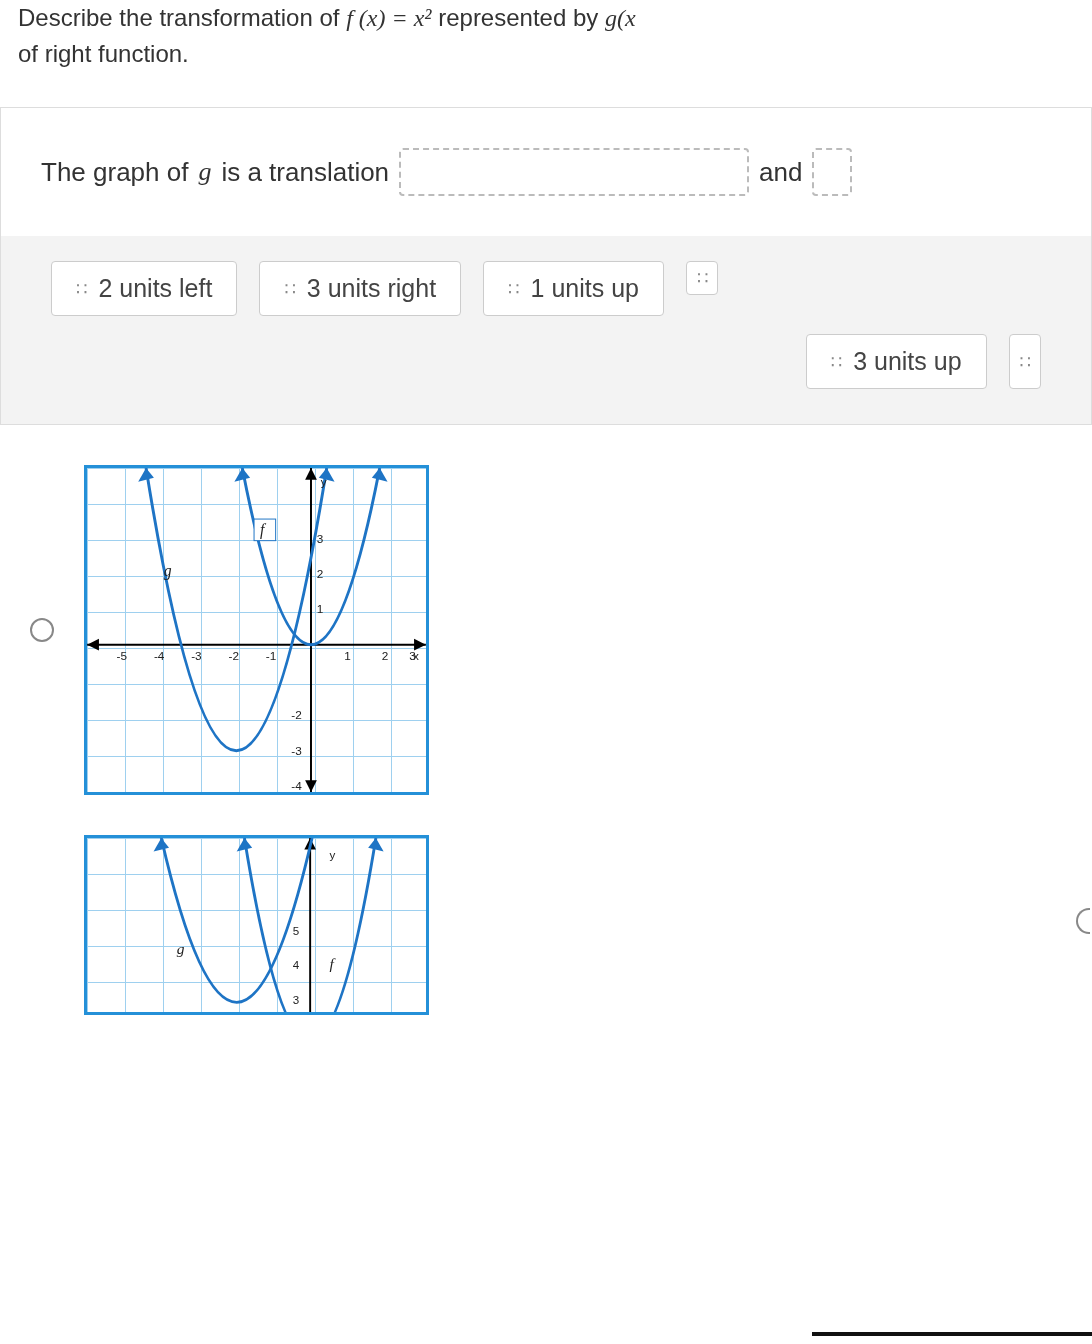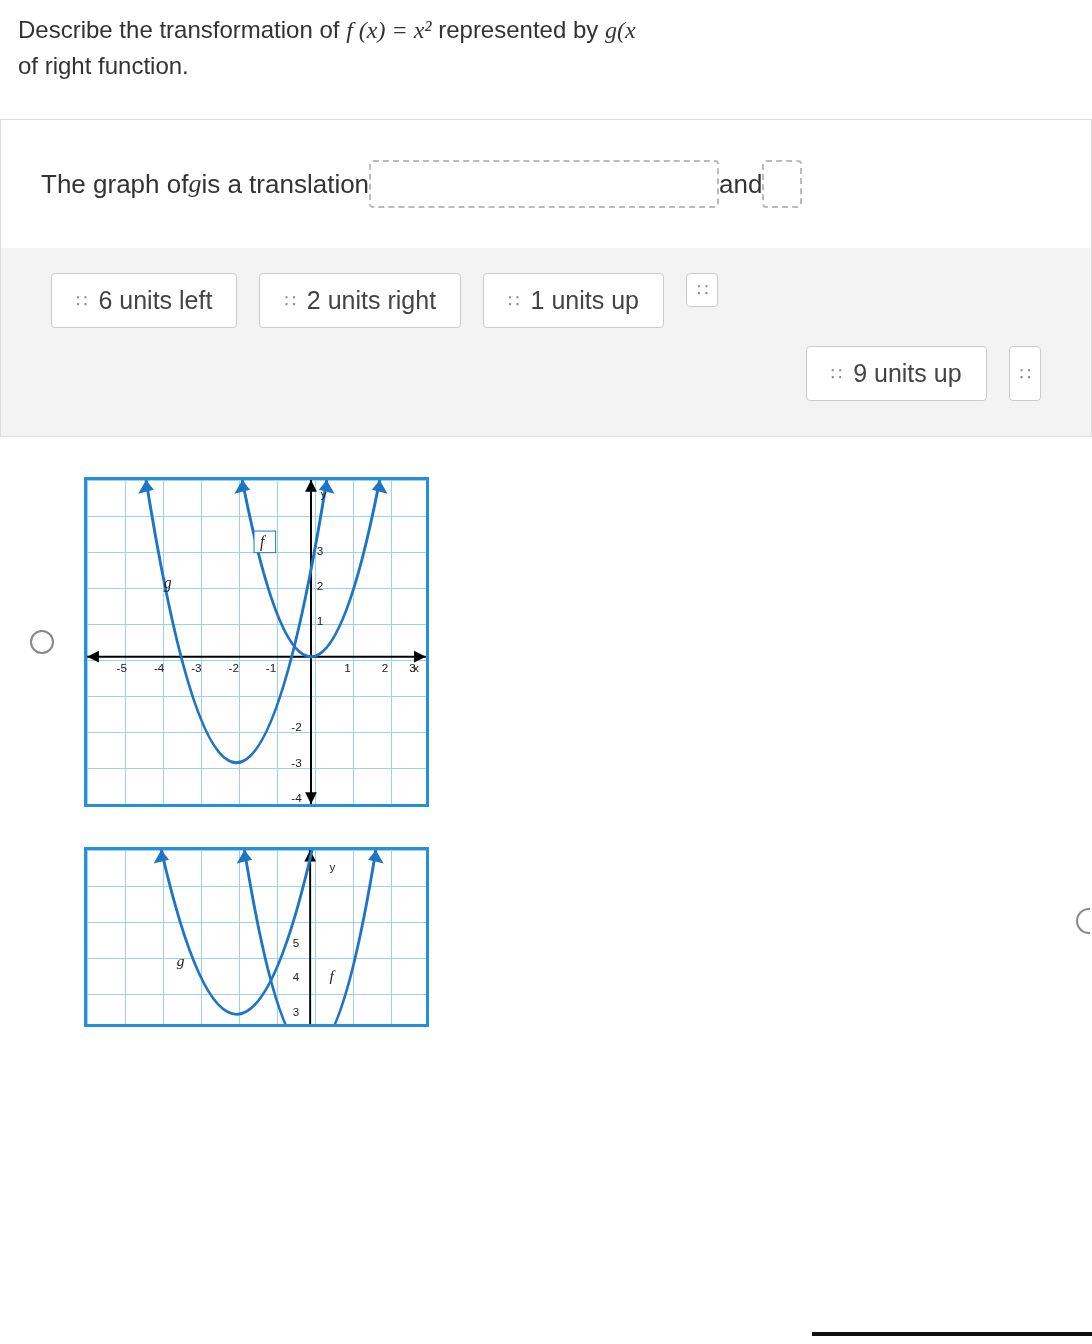--- a/index.html
+++ b/index.html
@@ -9,35 +9,35 @@
     font-family: Arial, Helvetica, sans-serif;
     font-size: 24px;
     color: #333;
     background: #fff;
     width: 1092px;
     overflow: hidden;
   }
   .question-text {
     padding: 0 18px 10px 18px;
     line-height: 1.5;
-    margin-top: 12px;
   }
   .question-text .math { font-family: 'Times New Roman', serif; font-style: italic; }
   .answer-area {
     border: 1px solid #ddd;
     margin: 25px 0 0 0;
     padding: 40px 0 0 0;
     background: #fff;
   }
   .sentence-row {
     padding: 0 40px 40px 40px;
     font-size: 26px;
     display: flex;
     align-items: center;
     flex-wrap: wrap;
+    gap: 10px;
   }
   .sentence-row .g { font-family: 'Times New Roman', serif; font-style: italic; }
   .drop-slot {
     border: 2px dashed #bbb;
     border-radius: 4px;
     min-width: 350px;
     height: 48px;
     display: inline-block;
   }
   .drop-slot.short { min-width: 40px; }
@@ -141,37 +141,37 @@
     <span class="g">g</span>
     <span> is a translation </span>
     <span class="drop-slot"></span>
     <span>and</span>
     <span class="drop-slot short"></span>
   </div>
 
   <div class="tiles-area">
     <div class="tile">
       <span class="drag-dots">∷</span>
-      <span>6 units left</span>
+      <span>2 units left</span>
     </div>
     <div class="tile">
       <span class="drag-dots">∷</span>
-      <span>2 units right</span>
+      <span>3 units right</span>
     </div>
     <div class="tile">
       <span class="drag-dots">∷</span>
       <span>1 units up</span>
     </div>
     <div class="tile handle-only">
       <span class="drag-dots">∷</span>
     </div>
     <div class="row2">
       <div class="tile">
         <span class="drag-dots">∷</span>
-        <span>9 units up</span>
+        <span>3 units up</span>
       </div>
       <div class="tile handle-only">
         <span class="drag-dots">∷</span>
       </div>
     </div>
   </div>
 </div>
 
 <div class="graphs-section">
 

